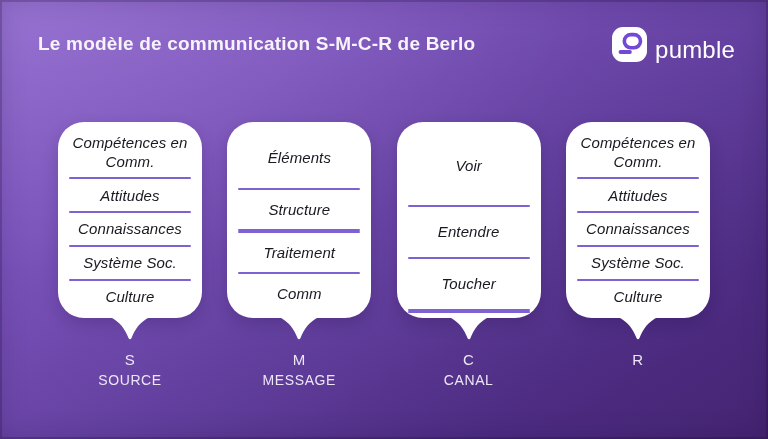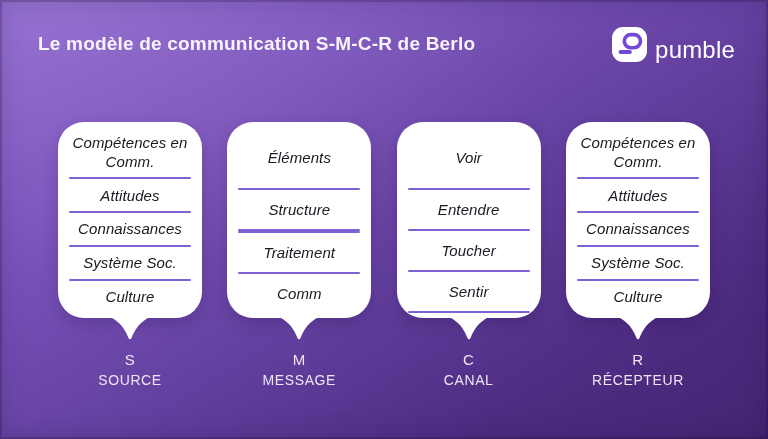--- a/index.html
+++ b/index.html
@@ -190,21 +190,20 @@
     </div>
 
     <div class="col">
       <div class="card">
         <div class="cell tall">Voir</div>
         <div class="divider"></div>
         <div class="cell">Entendre</div>
         <div class="divider"></div>
         <div class="cell">Toucher</div>
         <div class="divider"></div>
-        <div class="cell">Sentir</div>
         <div class="divider"></div>
       </div>
       <svg class="tail" width="40" height="23" viewBox="0 0 40 23">
         <path d="M0 0 H40 C30.5 4.5 24.8 12 21.4 21.3 C20.9 22.7 19.1 22.7 18.6 21.3 C15.2 12 9.5 4.5 0 0 Z"></path>
       </svg>
     </div>
 
     <div class="col">
       <div class="card">
         <div class="cell tall">Compétences en Comm.</div>
@@ -232,17 +231,16 @@
     <div class="col-label">
       <div class="letter">M</div>
       <div class="word">MESSAGE</div>
     </div>
     <div class="col-label">
       <div class="letter">C</div>
       <div class="word">CANAL</div>
     </div>
     <div class="col-label">
       <div class="letter">R</div>
-      <div class="word">RÉCEPTEUR</div>
     </div>
   </div>
 
 </div>
 
 </body></html>

